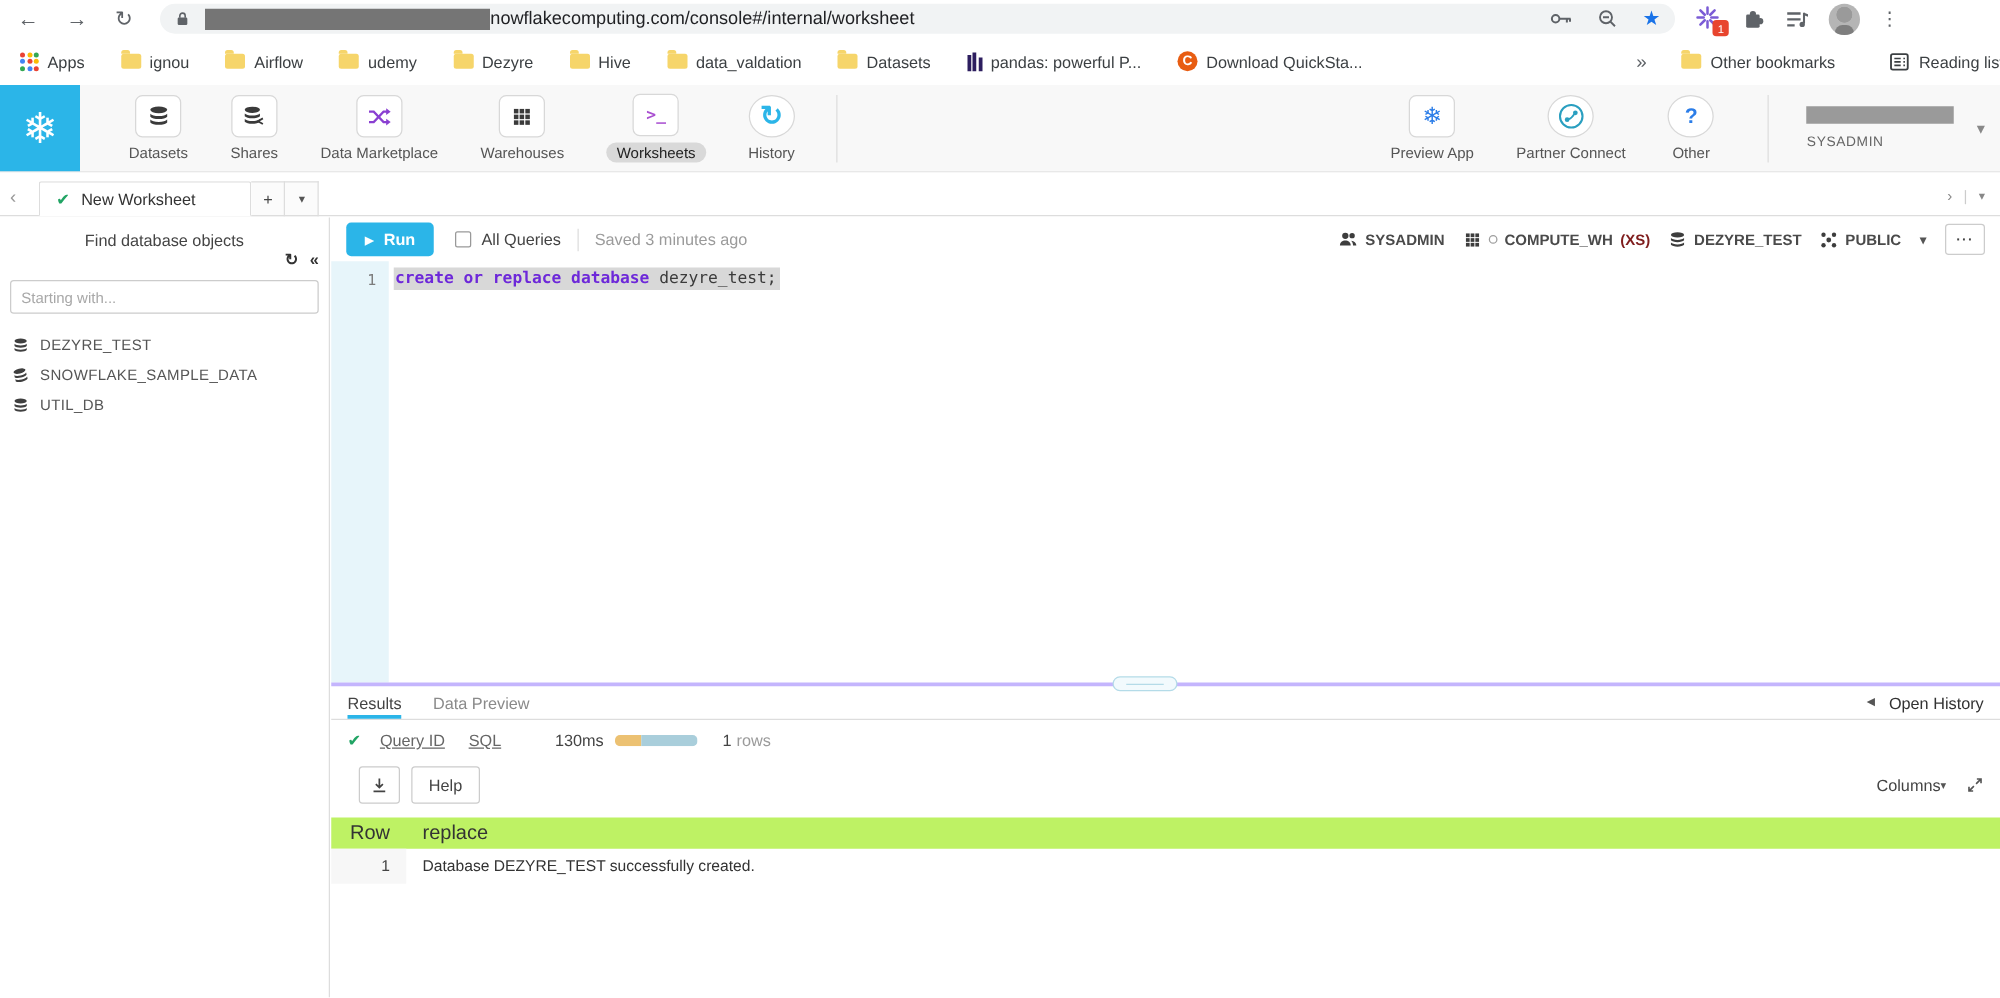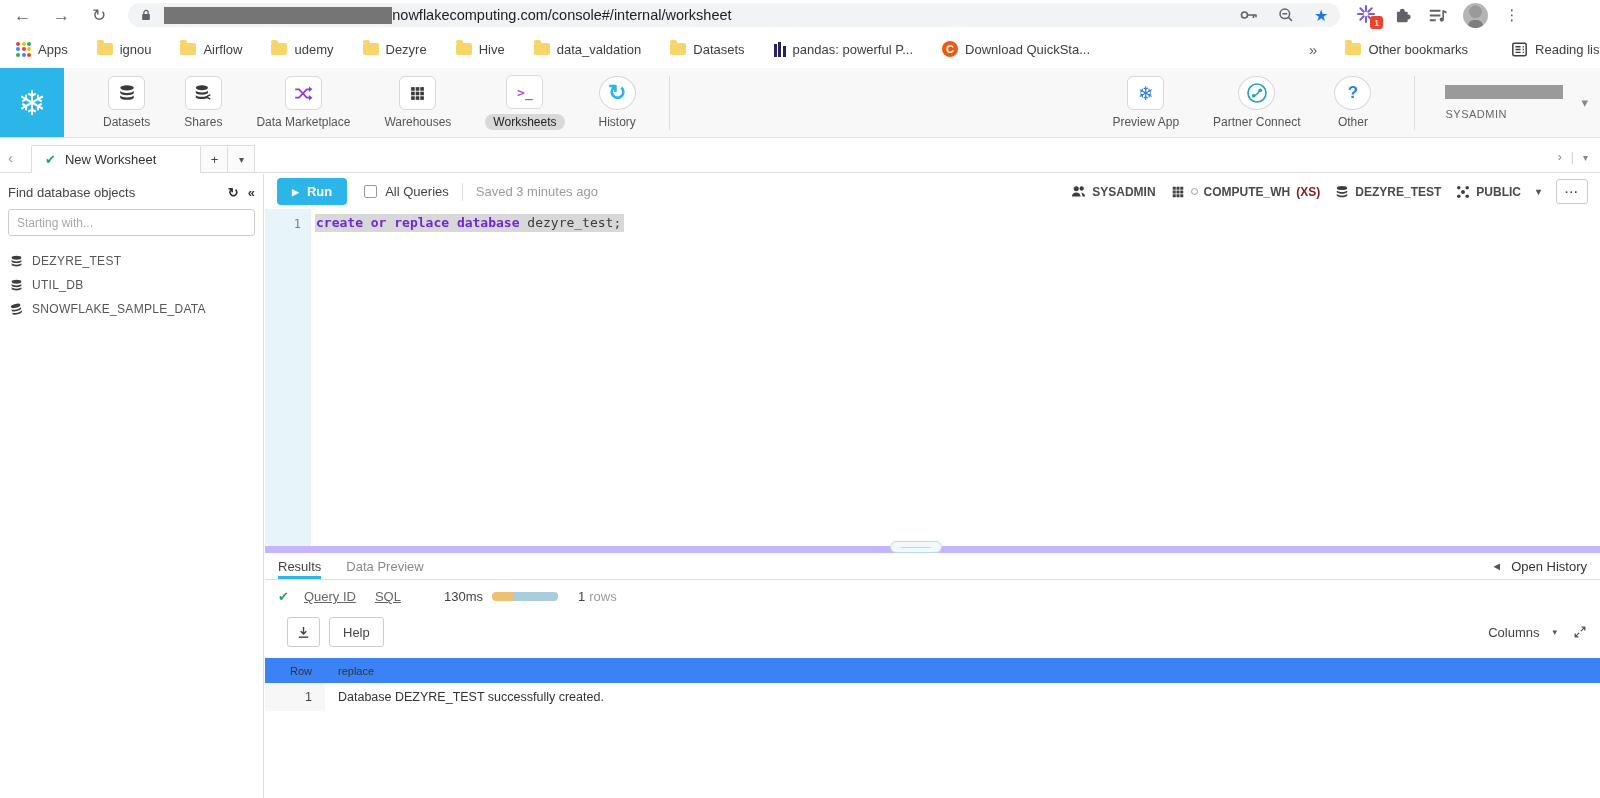--- a/index.html
+++ b/index.html
@@ -60,21 +60,21 @@
   .tab-chevron { color:#999; font-size:15px; margin:0 0 6px 8px; cursor:pointer; }
   .ws-tab { height:28px; background:#fff; border:1px solid #ddd; border-bottom:1px solid #fff; margin-bottom:-1px; margin-left:18px; border-radius:2px 2px 0 0; display:flex; align-items:center; padding:0 44px 0 13px; gap:9px; cursor:pointer; }
   .check { color:#21a464; font-size:13px; }
   .tab-btn { height:28px; width:27px; border:1px solid #ddd; border-left:none; margin-bottom:-1px; background:#fbfbfb; display:flex; align-items:center; justify-content:center; color:#444; cursor:pointer; font-size:13px; }
   .tab-btn.caret { font-size:10px; color:#555; }
   .tabbar-right { margin-left:auto; display:flex; align-items:center; gap:9px; color:#888; padding:0 12px 8px 0; font-size:12px; }
   .tabbar-right span { cursor:pointer; }
 
   
   .sidebar { position:absolute; left:0; top:174px; width:264px; bottom:0; background:#fff; border-right:1px solid #ddd; padding:11px 8px; }
-  .sb-header { display:flex; align-items:center; }
+  .sb-header { display:flex; align-items:center;flex-direction:column; }
   .sb-title { font-size:13px; color:#444; }
   .sb-header-icons { margin-left:auto; display:flex; gap:9px; color:#333; font-weight:bold; }
   .sb-header-icons span { cursor:pointer; font-size:13px; }
   .sb-input { width:100%; height:27px; border:1px solid #ccc; border-radius:3px; margin-top:9px; padding:0 8px; font-size:12px; font-family:"Liberation Sans",sans-serif; color:#333; }
   .sb-input::placeholder { color:#a8a8a8; }
   .db-list { margin-top:13px; }
   .db-item { display:flex; align-items:center; gap:9px; padding:5px 2px; font-size:12px; color:#565656; letter-spacing:.3px; cursor:pointer; }
   .db-item svg { color:#3f3f3f; flex:none; }
 
   
@@ -98,21 +98,21 @@
   .editor { position:absolute; top:35px; left:0; right:0; height:337px; background:#fff; }
   .gutter { position:absolute; left:0; top:0; bottom:0; width:46px; background:#e7f5fa; color:#7d7d7d; font-family:"DejaVu Sans Mono",monospace; font-size:12px; text-align:right; padding:8px 10px 0 0; }
   .code-area { position:absolute; left:46px; top:0; right:0; bottom:0; padding:6px 0 0 4px; font-family:"DejaVu Sans Mono",monospace; font-size:13px; cursor:text; }
   .sel { background:#d8d8d8; padding:1px 3px 2px 1px; }
   .kw { color:#6d28d9;font-weight:bold; }
   .ident { color:#3b3b3b; }
   .resize-handle { position:absolute; left:625px; bottom:-7px; width:52px; height:12px; background:#f2fafd; border:1px solid #b4dbe8; border-radius:6px; z-index:3; cursor:row-resize; }
   .resize-handle::after { content:""; position:absolute; left:10px; right:10px; top:5px; height:1px; background:#b4dbe8; }
 
   
-  .results { position:absolute; top:372px; left:0; right:0; bottom:0; border-top:7px solid #c4b5fd; }
+  .results { position:absolute; top:372px; left:0; right:0; bottom:0; border-top:3px solid #c4b5fd; }
   .res-tabs { height:27px; display:flex; align-items:center; padding:0 13px; border-bottom:1px solid #ddd; }
   .res-tab { margin-right:25px; color:#444; height:100%; display:flex; align-items:center; position:relative; cursor:pointer; }
   .res-tab.active::after { content:""; position:absolute; left:0; right:0; bottom:0; height:3px; background:#2bb5e8; }
   .res-tab.inactive { color:#8a8a8a; }
   .open-history { margin-left:auto; display:flex; align-items:center; gap:9px; color:#333; cursor:pointer; }
   .oh-arrow { color:#555; font-size:11px; }
   .res-info { height:33px; display:flex; align-items:center; padding:0 13px; }
   .link { color:#666; text-decoration:underline; cursor:pointer; }
   .qid { margin-left:15px; }
   .sqll { margin-left:19px; }
@@ -121,24 +121,24 @@
   .pbar .p1 { width:32%; background:#ecc172; }
   .pbar .p2 { width:68%; background:#a9cedb; }
   .rowsn { margin-left:20px; color:#444; }
   .rowsw { margin-left:4px; color:#9b9b9b; }
   .res-filter { height:38px; display:flex; align-items:center; padding:0 13px; }
   .filter-input { width:233px; height:28px; border:1px solid #ccc; border-radius:3px; padding:0 9px; font-size:12px; font-family:"Liberation Sans",sans-serif; color:#333; }
   .filter-input::placeholder { color:#a8a8a8; }
   .icon-btn { margin-left:9px; width:33px; height:30px; border:1px solid #ccc; border-radius:3px; background:#fff; display:flex; align-items:center; justify-content:center; cursor:pointer; color:#444; }
   .copy-btn { margin-left:9px; height:30px; border:1px solid #ccc; border-radius:3px; background:#fff; padding:0 13px; font-size:13px; color:#444; cursor:pointer; font-family:"Liberation Sans",sans-serif; }
   .filter-right { margin-left:auto; display:flex; align-items:center; gap:16px; color:#444; }
-  .columns-dd { display:flex; align-items:center; gap:13px; cursor:pointer; }
+  .columns-dd { display:flex; align-items:center; gap:0; cursor:pointer; }
   .columns-dd .ctx-caret { font-size:9px; }
   .res-table { margin-top:7px; }
-  .tbl-header { height:25px; background:#3b82f6; display:flex; align-items:center; font-size:11px; color:#333; }
+  .tbl-header { height:25px; background:#bef264; display:flex; align-items:center; font-size:16px; color:#333; }
   .col-row { width:60px; text-align:right; padding-right:13px; flex:none; }
   .col-status { padding-left:13px; }
   .tbl-row { height:28px; display:flex; align-items:center; font-size:12.5px; cursor:default; }
   .tbl-row .col-row { background:#f7f7f7; height:100%; display:flex; align-items:center; justify-content:flex-end; color:#444; }
   .tbl-row .col-status { color:#333; }
 
   svg { display:block; }
 </style>
 </head>
 <body>
@@ -453,30 +453,30 @@
   </div>
   <input class="sb-input" placeholder="Starting with..." style="">
   <div class="db-list">
     <div class="db-item">
       <svg width="13" height="13">
           <use href="#i-db"></use>
         </svg>
       <span>DEZYRE_TEST</span>
     </div>
     <div class="db-item">
+      <svg width="13" height="13" style="transform:rotate(-14deg)">
+          <use href="#i-db"></use>
+        </svg>
+      <span>SNOWFLAKE_SAMPLE_DATA</span>
+    </div>
+    <div class="db-item">
       <svg width="13" height="13">
           <use href="#i-db"></use>
         </svg>
       <span>UTIL_DB</span>
-    </div>
-    <div class="db-item">
-      <svg width="13" height="13" style="transform:rotate(-14deg)">
-          <use href="#i-db"></use>
-        </svg>
-      <span>SNOWFLAKE_SAMPLE_DATA</span>
     </div>
   </div>
 </div>
 
 <div class="main">
 
   <div class="ws-toolbar">
     <button class="run-btn">
       <span class="play">▶</span>
       <span>Run</span>

